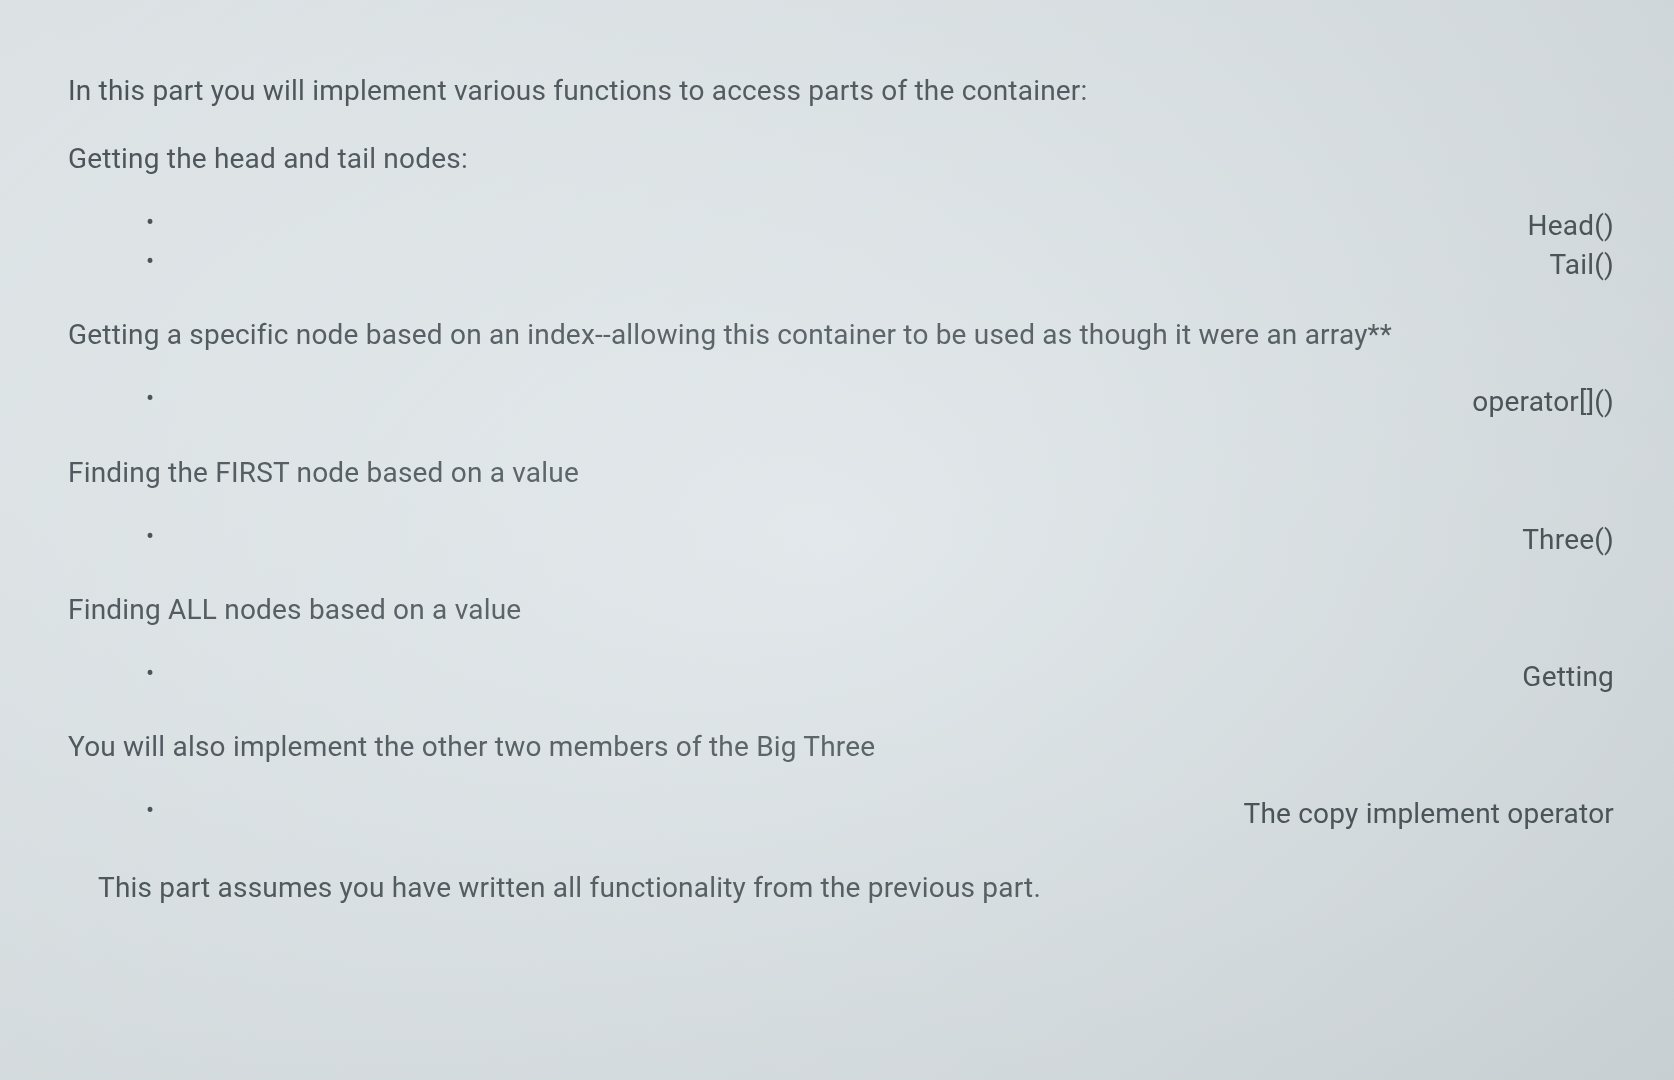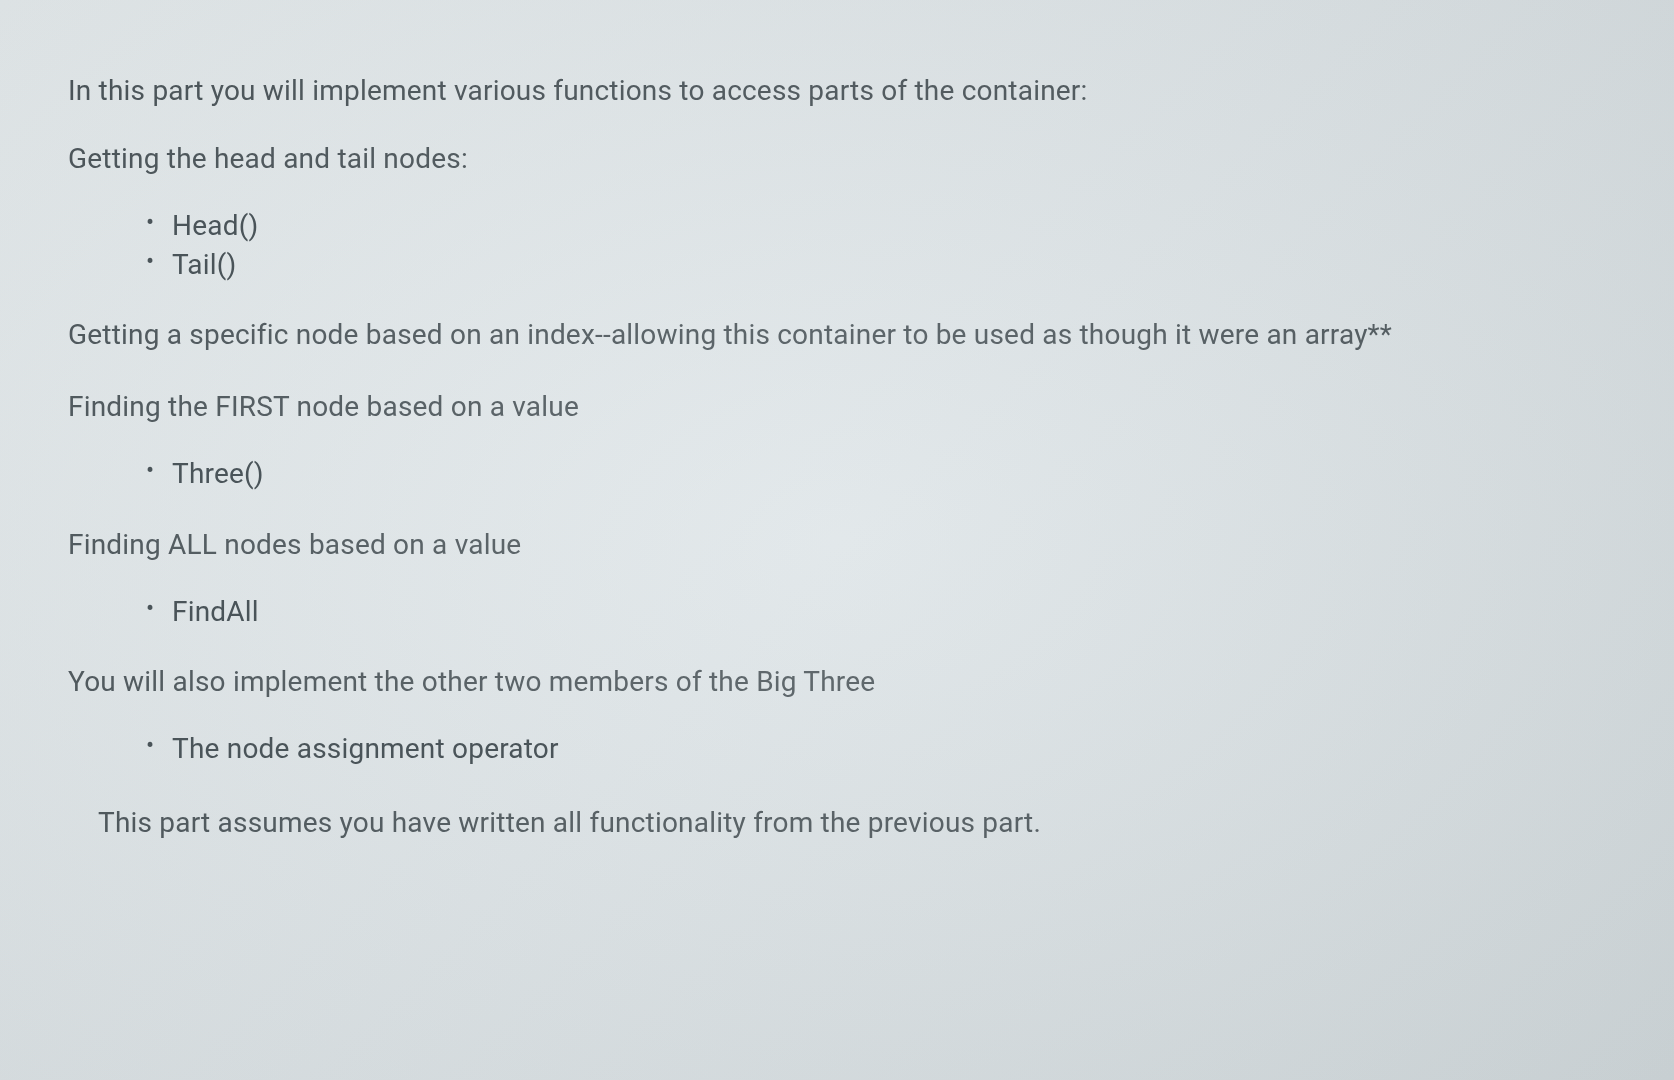--- a/index.html
+++ b/index.html
@@ -31,20 +31,21 @@
       font-size: 28px;
       line-height: 1.5;
       margin-bottom: 26px;
       font-weight: 400;
       letter-spacing: 0.2px;
     }
     ul {
       list-style: none;
       margin-left: 78px;
       margin-bottom: 30px;
+      text-align: right;
     }
     li {
       font-size: 28px;
       line-height: 1.4;
       position: relative;
       padding-left: 26px;
       font-weight: 400;
       letter-spacing: 0.2px;
     }
     li::before {
@@ -66,30 +67,31 @@
 <p class="para">In this part you will implement various functions to access parts of the container:</p>
 
 <p class="para">Getting the head and tail nodes:</p>
 <ul>
   <li>Head()</li>
   <li>Tail()</li>
 </ul>
 
 <p class="para">Getting a specific node based on an index--allowing this container to be used as though it were an array**</p>
 <ul>
+  <li>operator[]()</li>
 </ul>
 
 <p class="para">Finding the FIRST node based on a value</p>
 <ul>
   <li>Three()</li>
 </ul>
 
 <p class="para">Finding ALL nodes based on a value</p>
 <ul>
-  <li>FindAll</li>
+  <li>Getting</li>
 </ul>
 
 <p class="para">You will also implement the other two members of the Big Three</p>
 <ul>
-  <li>The node assignment operator</li>
+  <li>The copy implement operator</li>
 </ul>
 
 <p class="para last-para">This part assumes you have written all functionality from the previous part.</p>
 
 </body></html>

